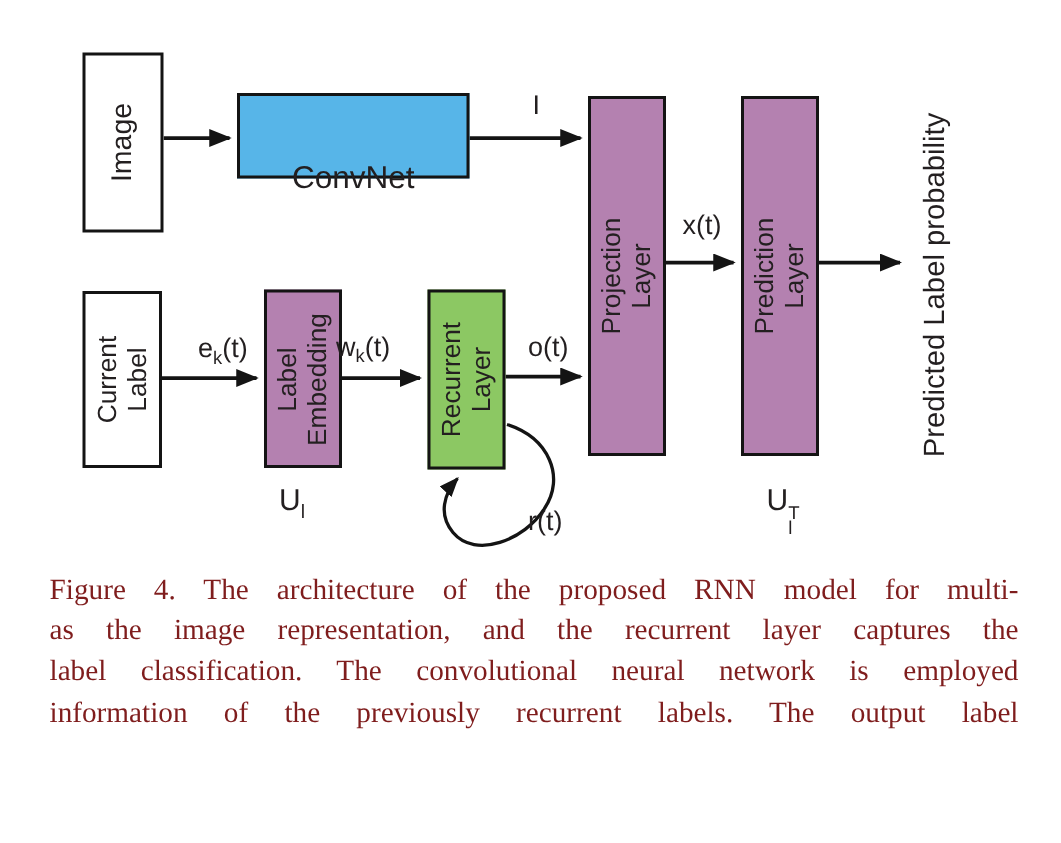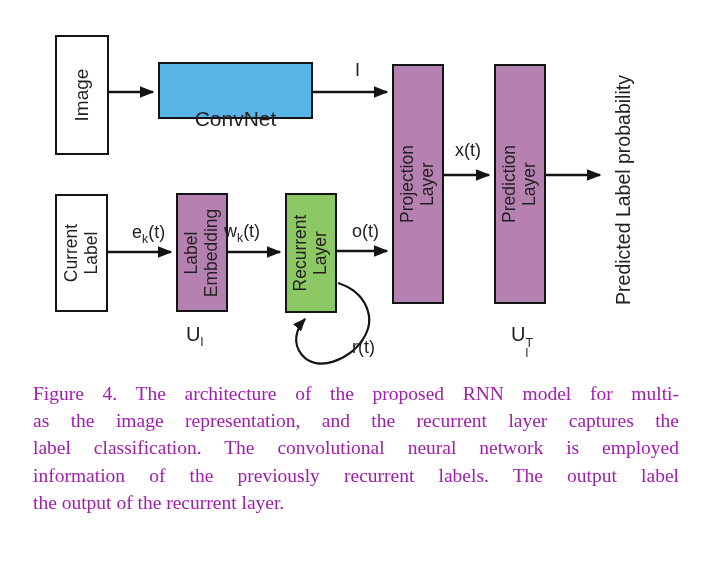--- a/index.html
+++ b/index.html
@@ -33,21 +33,21 @@
     display:inline-flex; flex-direction:column; align-items:flex-start;
     vertical-align:-0.45em; line-height:0.85; font-size:0.62em;
   }
   .outlabel {
     position:absolute; left:601px; top:60px; width:46px; height:260px;
   }
   .outlabel .rot { font-size:19.5px; }
   .caption {
     position:absolute; left:33px; top:380px; width:646px;
     font-family:"Liberation Serif", serif; font-size:19.5px;
-    line-height:27.2px; color:#a21caf;
+    line-height:27.2px; color:#7f1d1d;
   }
   .caption .cline { text-align:justify; text-align-last:justify; }
   .caption .cline.last { text-align-last:left; }
 </style>
 </head>
 <body>
 
 <div class="canvas">
 
   <svg class="arrows" width="707" height="562" viewBox="0 0 707 562">
@@ -132,16 +132,15 @@
 
   <div class="outlabel">
     <div class="rot">Predicted Label probability</div>
   </div>
 
   <div class="caption">
     <div class="cline">Figure 4. The architecture of the proposed RNN model for multi-</div>
     <div class="cline">as the image representation, and the recurrent layer captures the</div>
     <div class="cline">label classification. The convolutional neural network is employed</div>
     <div class="cline">information of the previously recurrent labels. The output label</div>
-    <div class="cline last">the output of the recurrent layer.</div>
   </div>
 
 </div>
 
 </body></html>

